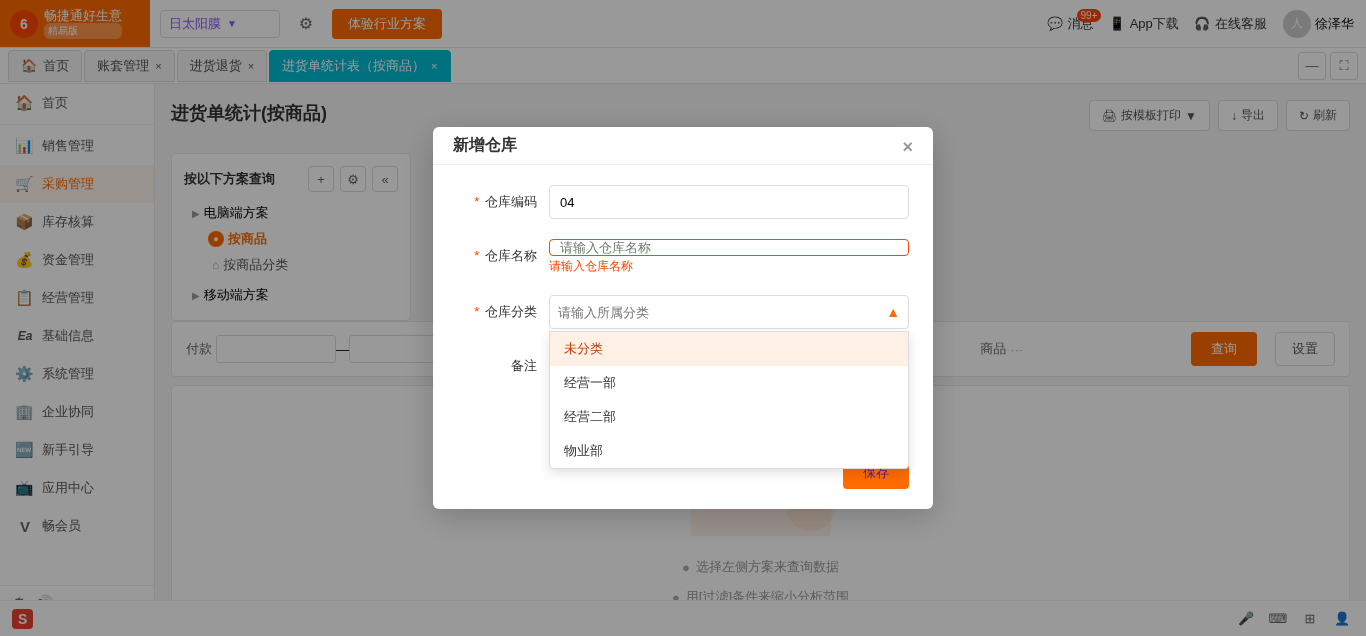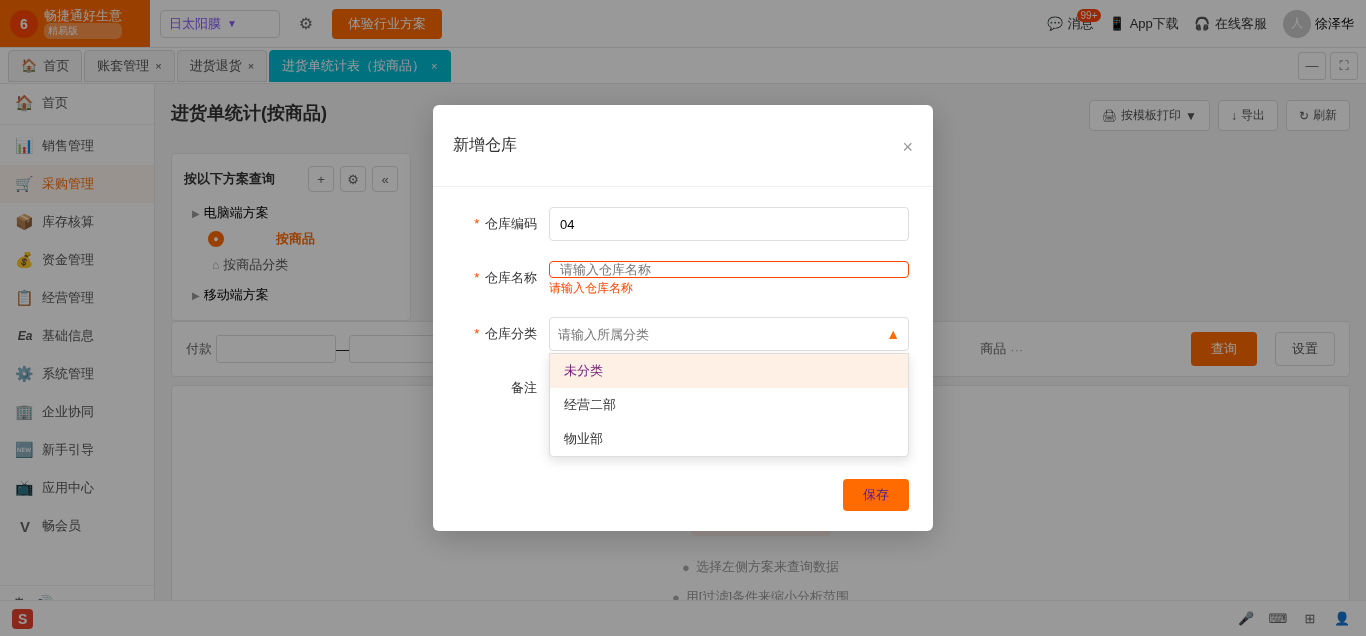--- a/index.html
+++ b/index.html
@@ -80,21 +80,21 @@
       background: rgba(0,0,0,0.4); z-index: 100; display: flex; align-items: center; justify-content: center;
     }
 
     
     .modal {
       background: #fff; border-radius: 6px; box-shadow: 0 8px 32px rgba(0,0,0,0.2);
       width: 500px; position: relative; z-index: 101;
     }
     .modal-header {
       display: flex; align-items: flex-end; justify-content: space-between;
-      padding: 30px 20px; border-bottom: 1px solid #eee; font-size: 16px; font-weight: normal; color: #333;
+      padding: 8px 20px; border-bottom: 1px solid #eee; font-size: 16px; font-weight: bold; color: #333;
     }
     .modal-close { cursor: pointer; color: #999; font-size: 18px; line-height: 1; }
     .modal-body { padding: 20px 24px; }
     .form-row { display: flex; align-items: flex-start; margin-bottom: 20px; gap: 12px; }
     .form-label { width: 80px; min-width: 80px; font-size: 13px; color: #333; padding-top: 8px; text-align: right; }
     .required-star { color: #ff4500; margin-right: 2px; }
     .form-input {
       flex: 1; height: 34px; border: 1px solid #ddd; border-radius: 4px;
       padding: 0 10px; font-size: 13px; outline: none;
     }
@@ -113,21 +113,21 @@
     }
     .cat-toggle { color: #ff6b00; cursor: pointer; font-size: 14px; }
     .dropdown-list {
       position: absolute; top: 36px; left: 0; right: 0;
       background: #fff; border: 1px solid #ddd; border-radius: 0 0 4px 4px;
       box-shadow: 0 4px 12px rgba(0,0,0,0.12); z-index: 200;
     }
     .dropdown-item {
       padding: 8px 14px; cursor: pointer; font-size: 13px; color: #333;
     }
-    .dropdown-item.selected { background: #fff0e6; color: #701a75; }
+    .dropdown-item.selected { background: #fff0e6; color: #c2410c; }
 
     .form-textarea {
       flex: 1; height: 56px; border: 1px solid #ddd; border-radius: 4px;
       padding: 6px 10px; font-size: 13px; outline: none; resize: none;
     }
     .modal-footer {
       display: flex; justify-content: flex-end; padding: 12px 24px 20px;
       gap: 10px;
     }
     .btn-save { padding: 7px 20px; border: none; border-radius: 4px; background: #ff6b00; color: #4c1d95; cursor: pointer; font-size: 13px; }
@@ -319,21 +319,21 @@
           </div>
         </div>
         <div class="scheme-tree">
           <div class="scheme-node">
             <span class="arrow">▶</span>
             <span>电脑端方案</span>
           </div>
           <div style="padding-left:16px;">
             <div class="scheme-node scheme-active">
               <span class="scheme-icon">●</span>
-              <span style="color:#ff6b00;font-weight:bold;margin-left:48px;">按商品</span>
+              <span style="color:#ff6b00;font-weight:bold;">按商品</span>
             </div>
             <div class="scheme-node" style="padding-left:4px;">
               <span style="color:#aaa;font-size:12px;">⌂</span>
               <span style="color:#555;">按商品分类</span>
             </div>
           </div>
           <div class="scheme-node" style="margin-top:4px;">
             <span class="arrow">▶</span>
             <span>移动端方案</span>
           </div>
@@ -422,20 +422,21 @@
           <span>仓库分类</span>
         </div>
         <div class="cat-field">
           <div class="cat-input-wrapper">
             <input type="text" placeholder="请输入所属分类" style="">
             <span class="cat-toggle">▲</span>
           </div>
 
           <div class="dropdown-list">
             <div class="dropdown-item selected">未分类</div>
+            <div class="dropdown-item">经营一部</div>
             <div class="dropdown-item">经营二部</div>
             <div class="dropdown-item">物业部</div>
           </div>
         </div>
       </div>
 
       <div class="form-row">
         <div class="form-label">备注</div>
         <textarea class="form-textarea" style=""></textarea>
       </div>

